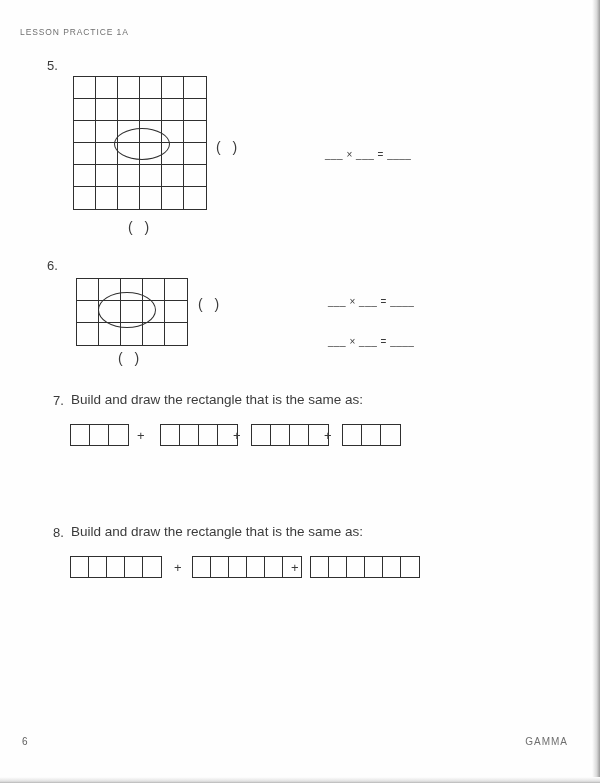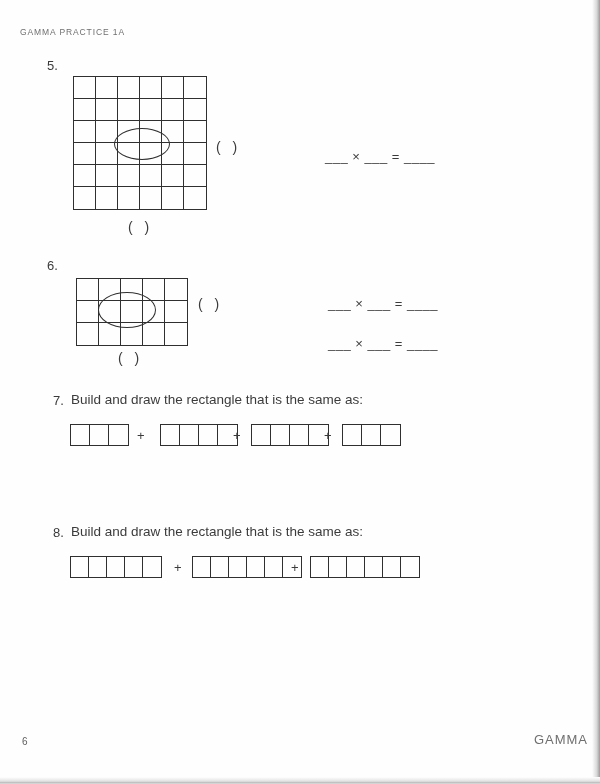--- a/index.html
+++ b/index.html
@@ -44,22 +44,22 @@
     font-family: "Liberation Sans", sans-serif;
   }
   .footer-page {
     position: absolute;
     left: 22px; bottom: 36px;
     font-size: 10px;
     color: #5d5d5d;
   }
   .footer-brand {
     position: absolute;
-    right: 12px; bottom: 36px;
-    font-size: 13px;
+    right: 32px; bottom: 36px;
+    font-size: 10px;
     letter-spacing: 1px;
     color: #6f6f6f;
   }
 
   .problem-num {
     position: absolute;
     font-size: 13px;
     color: #3b3b3b;
   }
   .prompt {
@@ -94,21 +94,21 @@
 
   .paren {
     position: absolute;
     font-size: 14px;
     color: #3b3b3b;
     letter-spacing: 4px;
   }
 
   .eqline {
     position: absolute;
-    font-size: 13px;
+    font-size: 10px;
     color: #3b3b3b;
     white-space: nowrap;
     letter-spacing: 0.5px;
   }
 
   
   .strip {
     position: absolute;
     border: 1px solid #2f2f2f;
     box-sizing: content-box;
@@ -124,21 +124,21 @@
     position: absolute;
     font-size: 13px;
     color: #3b3b3b;
   }
 </style>
 </head>
 <body>
 
 <div class="page">
 
-  <div class="header">GAMMA PRACTICE  1A</div>
+  <div class="header">LESSON PRACTICE  1A</div>
 
   <div class="problem-num" style="left:47px; top:58px;">5.</div>
 
   <div class="grid" id="grid5" style="left:73px; top:76px; width:132px; height:132px; grid-template-columns:repeat(6,22px); grid-template-rows:repeat(6,22px);">
       <div class="cell"></div>
       <div class="cell"></div>
       <div class="cell"></div>
       <div class="cell"></div>
       <div class="cell"></div>
       <div class="cell last-col"></div>

